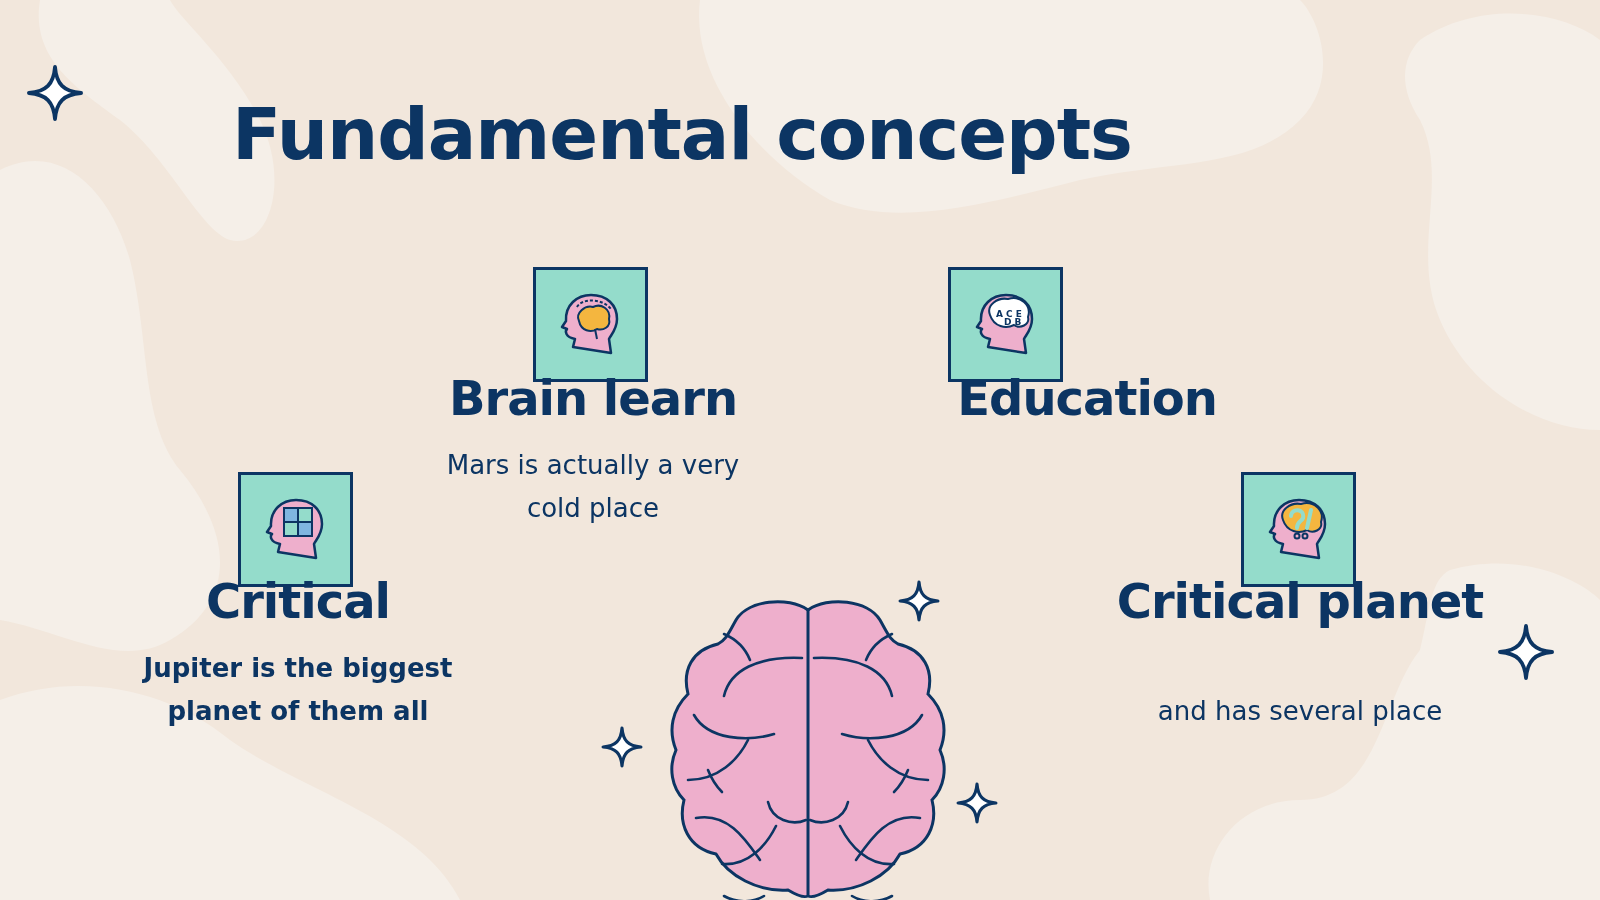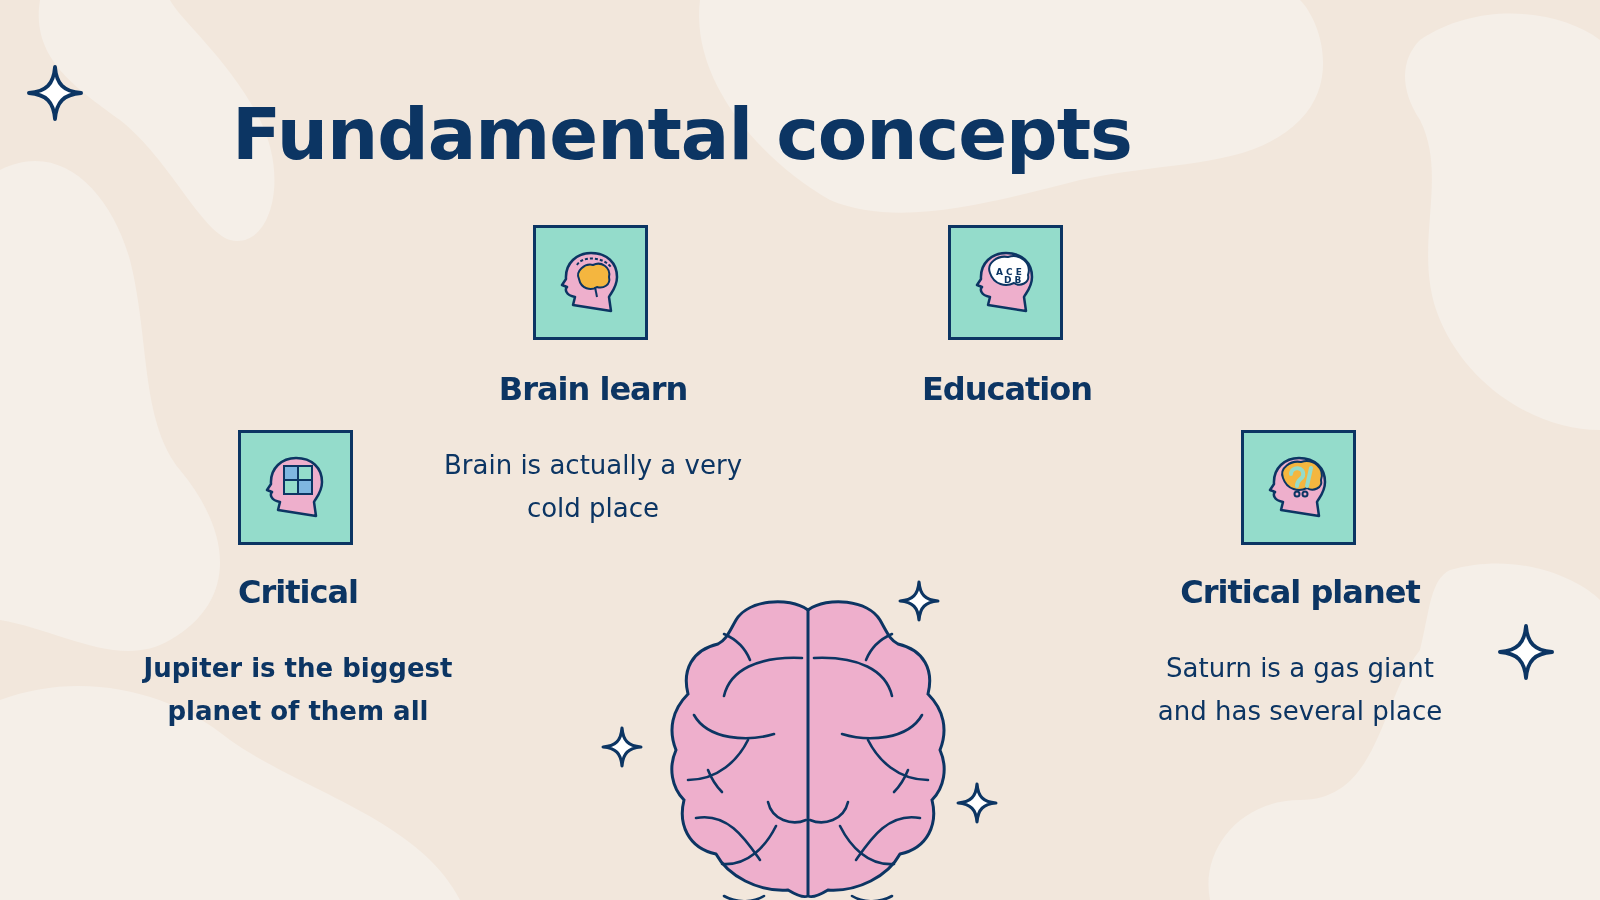--- a/index.html
+++ b/index.html
@@ -10,26 +10,26 @@
       color: #0c3563;
     }
     .bg { position: absolute; inset: 0; z-index: 0; }
     .title {
       position: absolute; left: 0; width: 1364px; top: 92px; text-align: center;
       font-family: "DejaVu Sans", sans-serif; font-weight: bold;
       font-size: 72px; letter-spacing: -1px; color: #0c3563; margin: 0; z-index: 2;
     }
     .icon-box {
       position: absolute; width: 115px; height: 115px;
-      background: #94dccb; border: 3px solid #0c3563; box-sizing: border-box; z-index: 2;
+      background: #94dccb; border: 3px solid #0c3563; box-sizing: border-box; z-index: 2; margin-top: 42px;
     }
     .icon-box svg { position: absolute; left: 50%; top: 50%; transform: translate(-50%,-50%); }
     .card-title {
       position: absolute; text-align: center; width: 420px; margin: 0;
-      font-family: "DejaVu Sans", sans-serif; font-weight: bold; font-size: 32px;
+      font-family: "DejaVu Sans", sans-serif; font-weight: bold; font-size: 48px;
       color: #0c3563; letter-spacing: -1px; z-index: 2;
     }
     .card-text {
       position: absolute; text-align: center; width: 420px; margin: 0;
       font-family: "DejaVu Sans", sans-serif; font-size: 26px; line-height: 43px;
       color: #0c3563; font-weight: normal; z-index: 2;
     }
     .star { position: absolute; z-index: 2; }
     .big-brain { position: absolute; left: 668px; top: 600px; z-index: 2; }
   </style>
@@ -81,38 +81,38 @@
     <path d="M24 30 C20 20 32 12 42 14 C54 10 66 20 62 32 C64 40 54 44 48 40 C40 44 28 42 24 30 Z" fill="#f4b63f" stroke="#0c3563" stroke-width="2"></path>
     <path d="M32 26 C32 18 46 18 44 28 C42 32 38 32 38 38" fill="none" stroke="#94dccb" stroke-width="4" stroke-linecap="round"></path>
     <path d="M52 20 L48 38" stroke="#94dccb" stroke-width="4" stroke-linecap="round"></path>
     <circle cx="38" cy="46" r="2.5" fill="none" stroke="#0c3563" stroke-width="2"></circle>
     <circle cx="46" cy="46" r="2.5" fill="none" stroke="#0c3563" stroke-width="2"></circle>
   </svg>
 </div>
 
 <h2 class="card-title" style="left:383px; top:370px;">Brain learn</h2>
 <p class="card-text" style="left:383px; top:444px;">
-  <span>Brain is actually a very</span><br>
+  <span>Mars is actually a very</span><br>
   <span>cold place</span>
 </p>
 
-<h2 class="card-title" style="left:797px; top:370px;">Education</h2>
+<h2 class="card-title" style="left:797px; top:370px;text-align:right;">Education</h2>
 <p class="card-text" style="left:797px; top:444px;">
   <br>
 </p>
 
 <h2 class="card-title" style="left:88px; top:573px;">Critical</h2>
 <p class="card-text" style="left:88px; top:647px;font-weight:bold;">
   <span>Jupiter is the biggest</span><br>
   <span>planet of them all</span>
 </p>
 
 <h2 class="card-title" style="left:1090px; top:573px;">Critical planet</h2>
 <p class="card-text" style="left:1090px; top:647px;">
-  <span>Saturn is a gas giant</span><br>
+  <br>
   <span>and has several place</span>
 </p>
 
 <svg class="star" style="left:26px; top:64px;" width="58" height="58" viewBox="0 0 40 40">
   <path d="M20 2 C21 14 26 19 38 20 C26 21 21 26 20 38 C19 26 14 21 2 20 C14 19 19 14 20 2 Z" fill="#ffffff" stroke="#0c3563" stroke-width="2.6" stroke-linejoin="round"></path>
 </svg>
 <svg class="star" style="left:1497px; top:623px;" width="58" height="58" viewBox="0 0 40 40">
   <path d="M20 2 C21 14 26 19 38 20 C26 21 21 26 20 38 C19 26 14 21 2 20 C14 19 19 14 20 2 Z" fill="#ffffff" stroke="#0c3563" stroke-width="2.6" stroke-linejoin="round"></path>
 </svg>
 <svg class="star" style="left:898px; top:580px;" width="42" height="42" viewBox="0 0 40 40">

